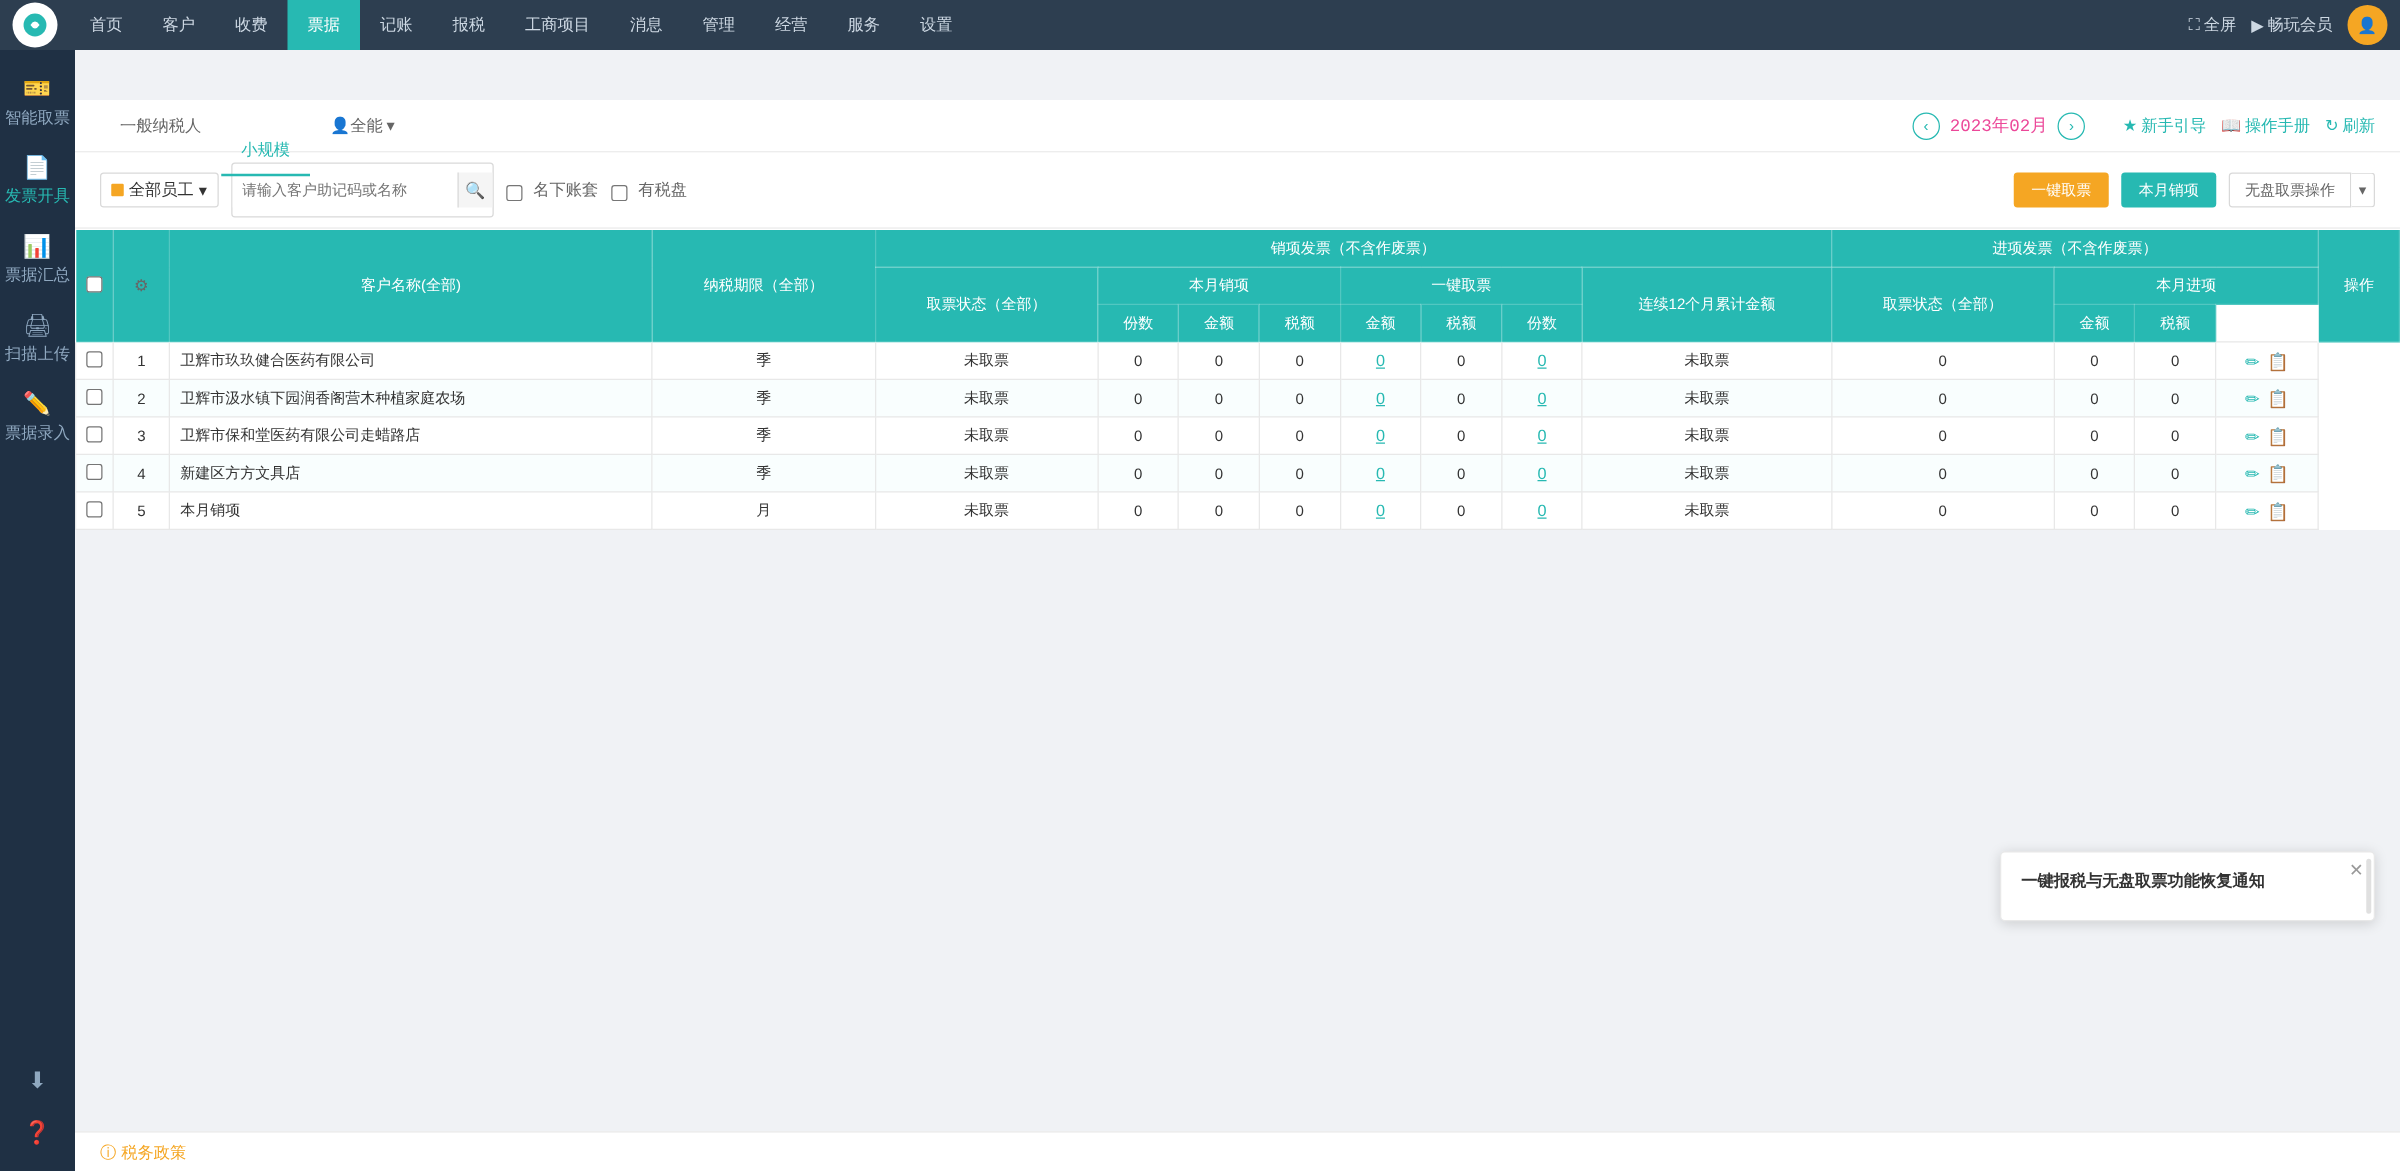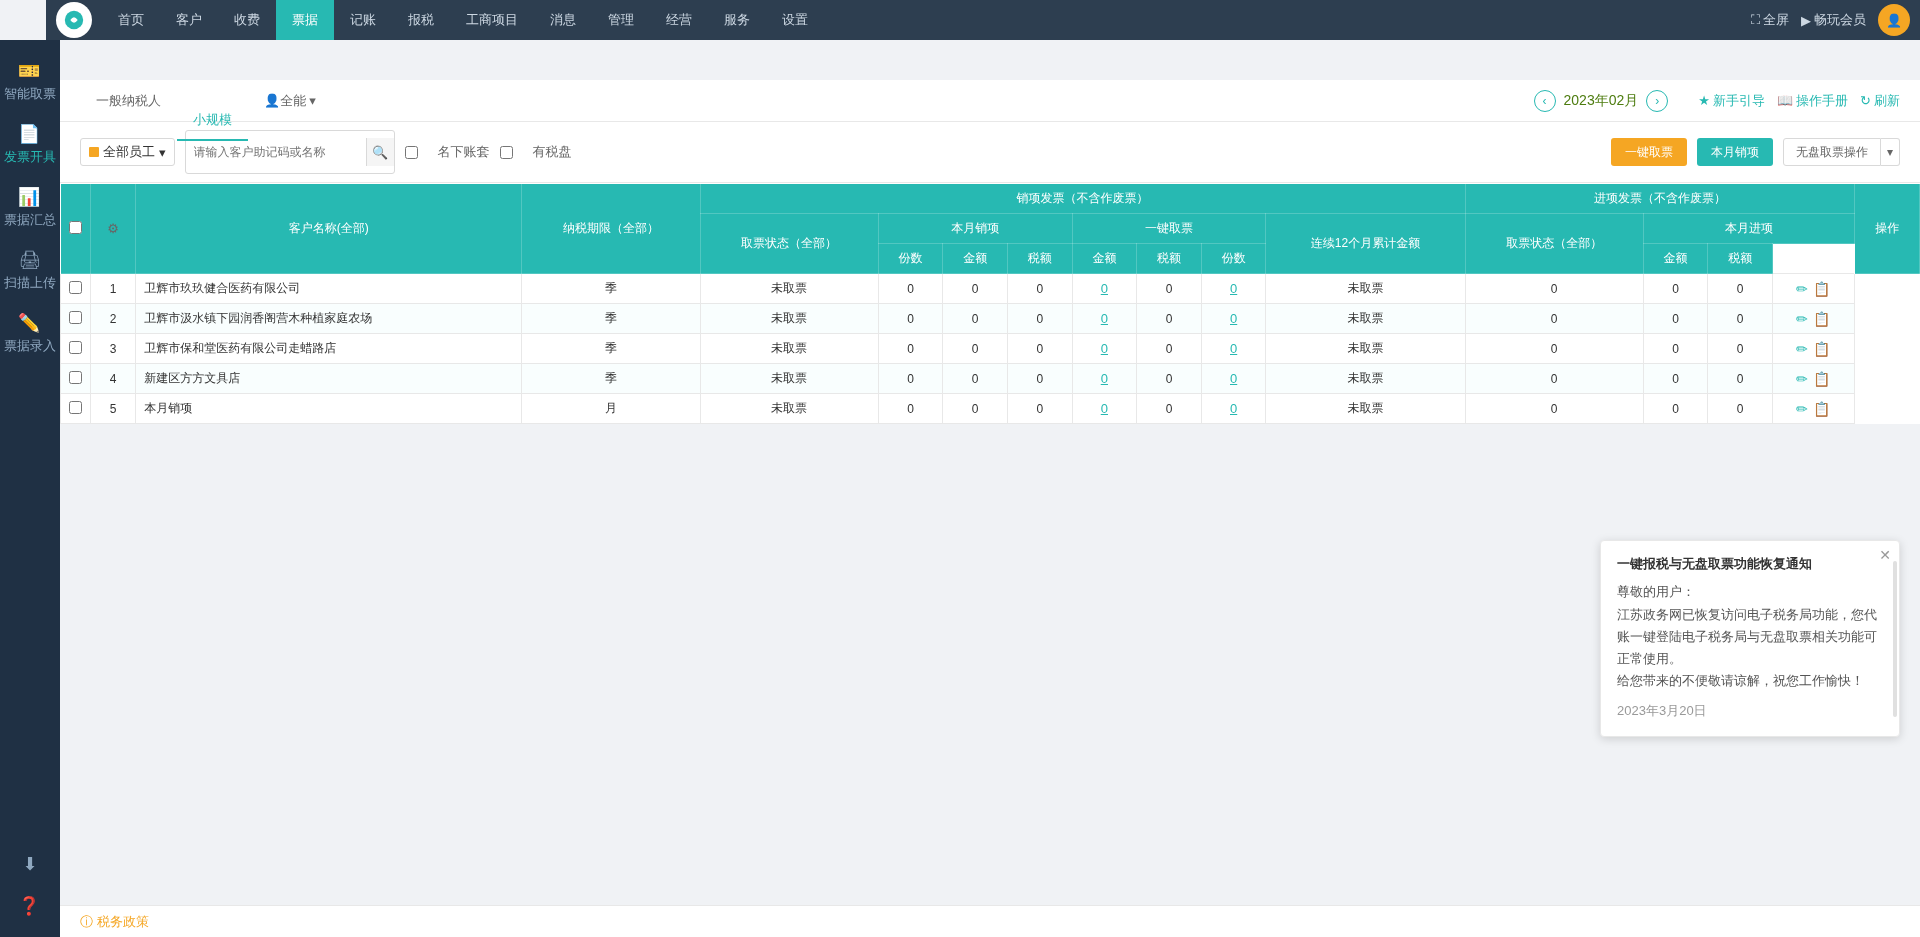--- a/index.html
+++ b/index.html
@@ -6,21 +6,20 @@
     body { background: #f0f2f5; overflow: hidden; width: 1920px; height: 937px; }
 
     
     .top-nav {
       background: #2d3e50;
       height: 40px;
       display: flex;
       align-items: center;
       padding: 0 10px;
       color: #fff;
-      margin-left: 46px;
     }
     .top-nav .logo {
       width: 36px; height: 36px;
       background: #fff;
       border-radius: 50%;
       display: flex; align-items: center; justify-content: center;
       margin-right: 10px;
       flex-shrink: 0;
     }
     .top-nav .logo svg { width: 22px; height: 22px; }
@@ -98,21 +97,21 @@
     }
     .sub-header .month-nav {
       margin-left: auto; display: flex; align-items: center; gap: 8px;
     }
     .month-nav .month-btn {
       width: 22px; height: 22px; border-radius: 50%;
       border: 1px solid #27b9b2; color: #27b9b2;
       display: flex; align-items: center; justify-content: center;
       cursor: pointer; font-size: 12px;
     }
-    .month-nav .month-text { font-size: 14px; color: #4d7c0f; font-weight: 500; }
+    .month-nav .month-text { font-size: 14px; color: #ec4899; font-weight: 500; font-family: Liberation Mono, monospace; }
     .sub-header .header-actions {
       display: flex; align-items: center; gap: 12px; margin-left: 30px;
     }
     .header-actions .action-link {
       color: #27b9b2; font-size: 12px; cursor: pointer; display: flex; align-items: center; gap: 3px;
     }
 
     
     .toolbar {
       background: #fff;
@@ -138,21 +137,21 @@
       border: none; outline: none; padding: 0 8px;
       font-size: 12px; width: 180px; height: 28px; color: #999;
     }
     .toolbar .search-btn {
       width: 28px; height: 28px; background: #f5f5f5;
       border: none; border-left: 1px solid #d9d9d9;
       cursor: pointer; display: flex; align-items: center; justify-content: center;
       color: #666;
     }
     .toolbar .checkbox-item {
-      display: flex; align-items: center; gap: 20px; font-size: 12px; color: #666; cursor: pointer;
+      display: flex; align-items: flex-end; gap: 9px; font-size: 12px; color: #666; cursor: pointer;
     }
     .toolbar .checkbox-item input { cursor: pointer; }
     .toolbar .spacer { flex: 1; }
     .btn-primary {
       background: #f5a623; color: #fff; border: none;
       padding: 0 14px; height: 28px; border-radius: 3px;
       cursor: pointer; font-size: 12px;
     }
     .btn-danger {
       background: #27b9b2; color: #fff; border: none;
@@ -515,26 +514,20 @@
     </tr>
         </tbody>
     </table>
   </div>
 
 </div>
 
 <div class="notification-popup">
   <span class="close-btn">✕</span>
   <div class="title">一键报税与无盘取票功能恢复通知</div>
-  <div class="content">
-    <div>尊敬的用户：</div>
-    <div>江苏政务网已恢复访问电子税务局功能，您代账一键登陆电子税务局与无盘取票相关功能可正常使用。</div>
-    <div>给您带来的不便敬请谅解，祝您工作愉快！</div>
-    <div class="date">2023年3月20日</div>
-  </div>
   <div class="scroll-bar"></div>
 </div>
 
 <div class="footer">
   <span class="policy-link">
     <span>ⓘ</span>
     <span>税务政策</span>
   </span>
 </div>
 

